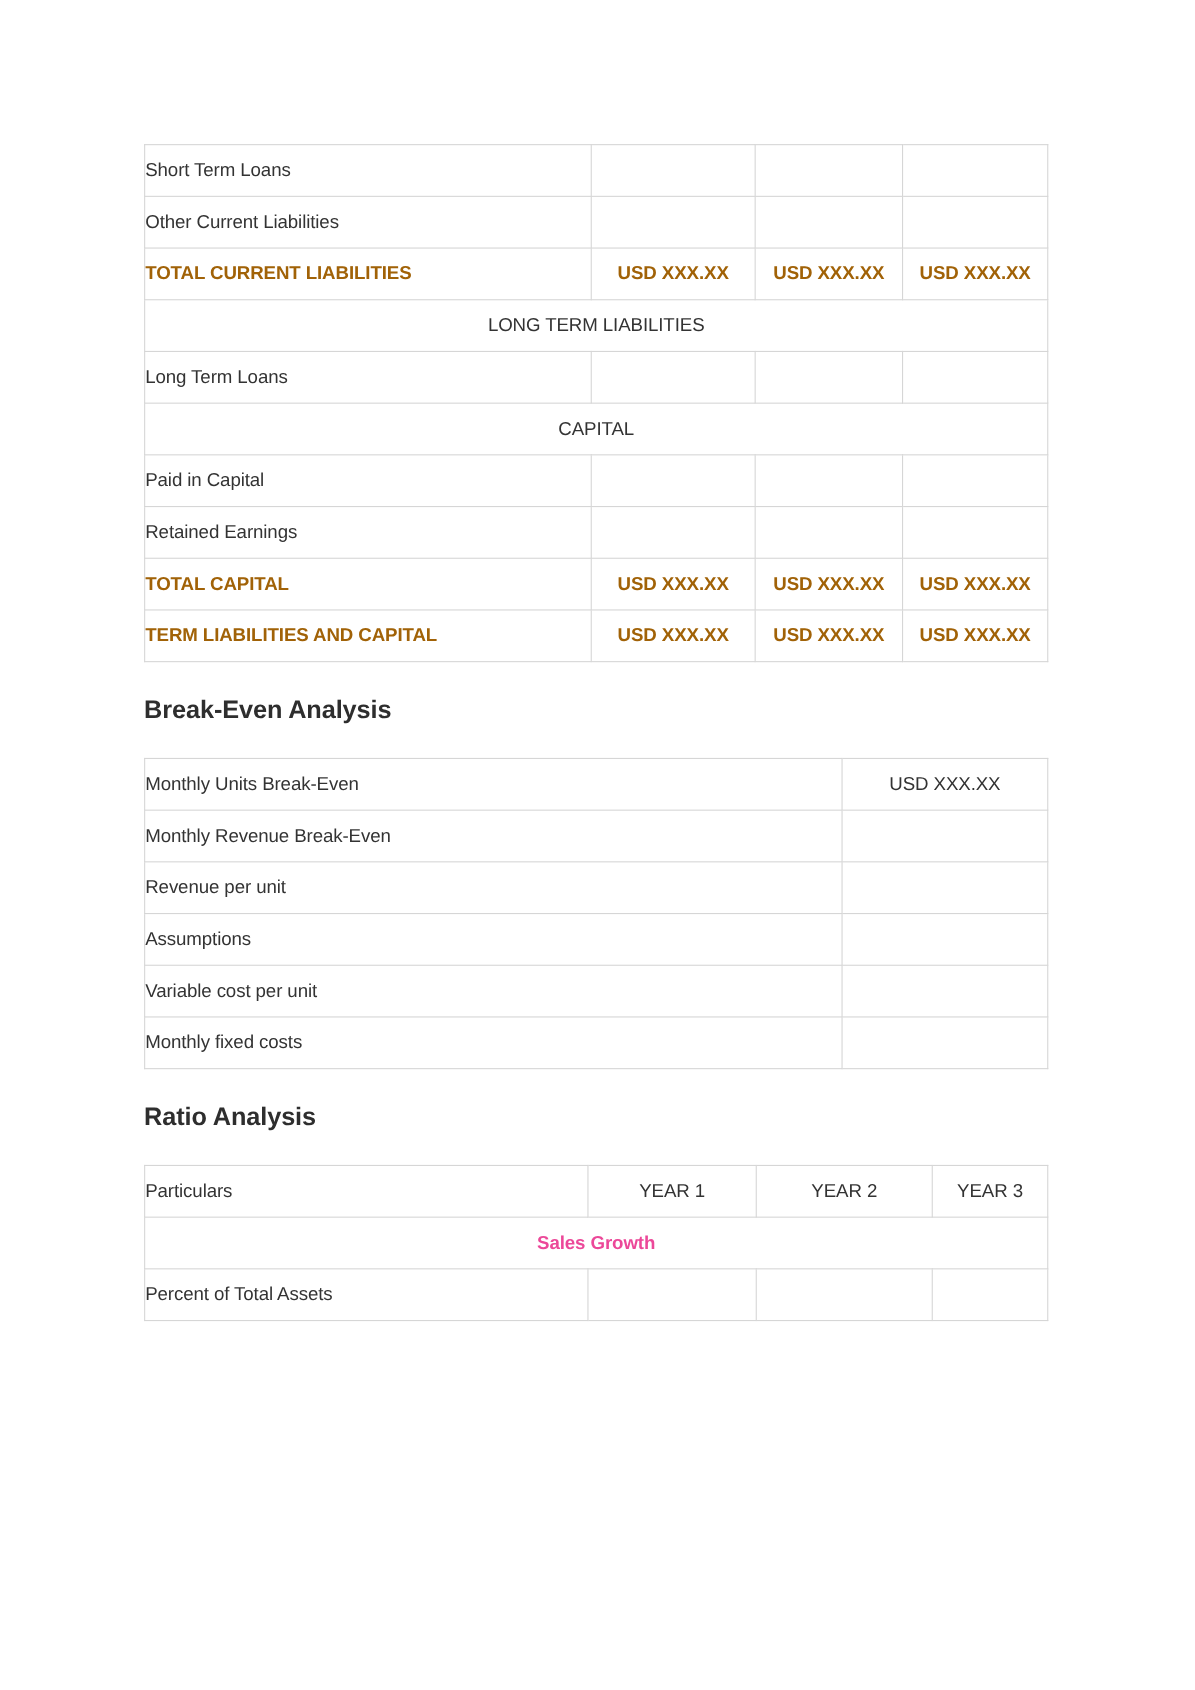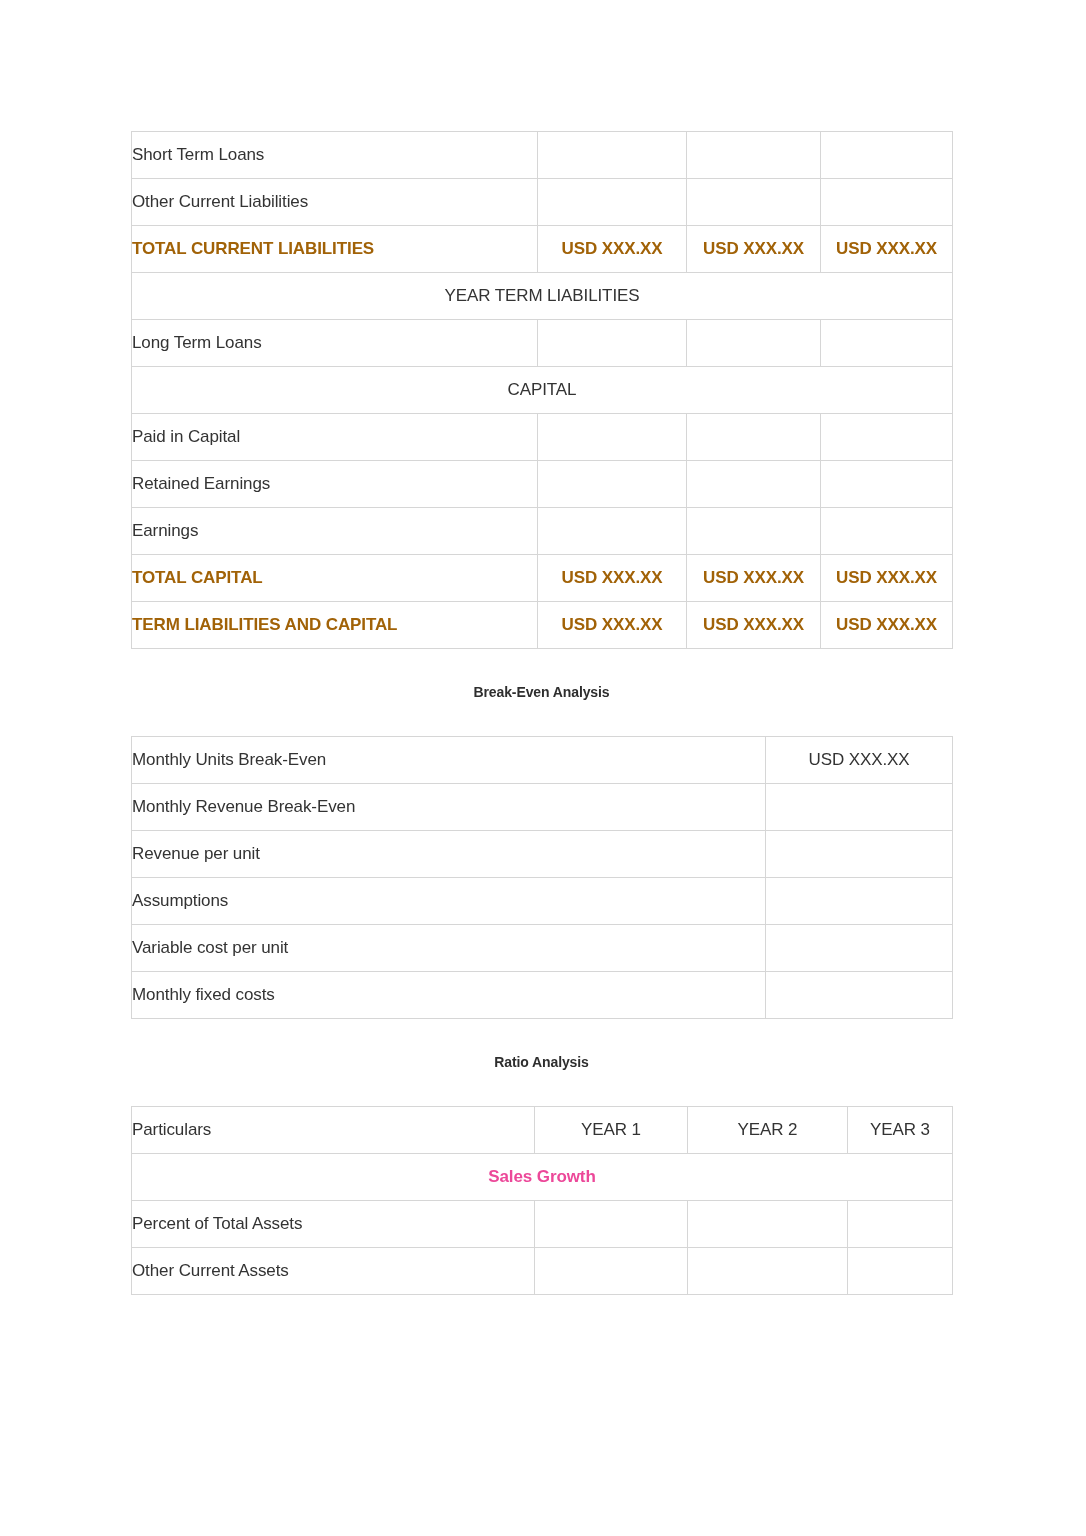--- a/index.html
+++ b/index.html
@@ -49,27 +49,26 @@
   }
   tr.total-row td {
     font-weight: bold;
     color: #a16207;
   }
   tr.bold-section td {
     font-weight: bold;
     color: #ec4899;
   }
   .section-heading {
-    font-size: 14px;
+    font-size: 23px;
     font-weight: bold;
     color: #2e2e2e;
     letter-spacing: -0.1px;
     margin: 33px 0 34px 0;
     line-height: 20px;
-    text-align: center;
   }
 </style>
 </head>
 <body>
 
 <div class="page">
   <div class="content">
 
     <table class="fin-table">
       <colgroup>
@@ -91,45 +90,39 @@
           <td class="value-cell"></td>
           <td class="value-cell"></td>
         </tr>
         <tr class="total-row">
           <td class="label-cell">TOTAL CURRENT LIABILITIES</td>
           <td class="value-cell">USD XXX.XX</td>
           <td class="value-cell">USD XXX.XX</td>
           <td class="value-cell">USD XXX.XX</td>
         </tr>
         <tr>
-          <td class="section-cell" colspan="4">YEAR TERM LIABILITIES</td>
+          <td class="section-cell" colspan="4">LONG TERM LIABILITIES</td>
         </tr>
         <tr>
           <td class="label-cell">Long Term Loans</td>
           <td class="value-cell"></td>
           <td class="value-cell"></td>
           <td class="value-cell"></td>
         </tr>
         <tr>
           <td class="section-cell" colspan="4">CAPITAL</td>
         </tr>
         <tr>
           <td class="label-cell">Paid in Capital</td>
           <td class="value-cell"></td>
           <td class="value-cell"></td>
           <td class="value-cell"></td>
         </tr>
         <tr>
           <td class="label-cell">Retained Earnings</td>
-          <td class="value-cell"></td>
-          <td class="value-cell"></td>
-          <td class="value-cell"></td>
-        </tr>
-        <tr>
-          <td class="label-cell">Earnings</td>
           <td class="value-cell"></td>
           <td class="value-cell"></td>
           <td class="value-cell"></td>
         </tr>
         <tr class="total-row">
           <td class="label-cell">TOTAL CAPITAL</td>
           <td class="value-cell">USD XXX.XX</td>
           <td class="value-cell">USD XXX.XX</td>
           <td class="value-cell">USD XXX.XX</td>
         </tr>
@@ -195,23 +188,17 @@
         </tr>
         <tr class="bold-section">
           <td class="section-cell" colspan="4">Sales Growth</td>
         </tr>
         <tr>
           <td class="label-cell">Percent of Total Assets</td>
           <td class="value-cell"></td>
           <td class="value-cell"></td>
           <td class="value-cell"></td>
         </tr>
-        <tr>
-          <td class="label-cell">Other Current Assets</td>
-          <td class="value-cell"></td>
-          <td class="value-cell"></td>
-          <td class="value-cell"></td>
-        </tr>
       </tbody>
     </table>
 
   </div>
 </div>
 
 </body></html>

